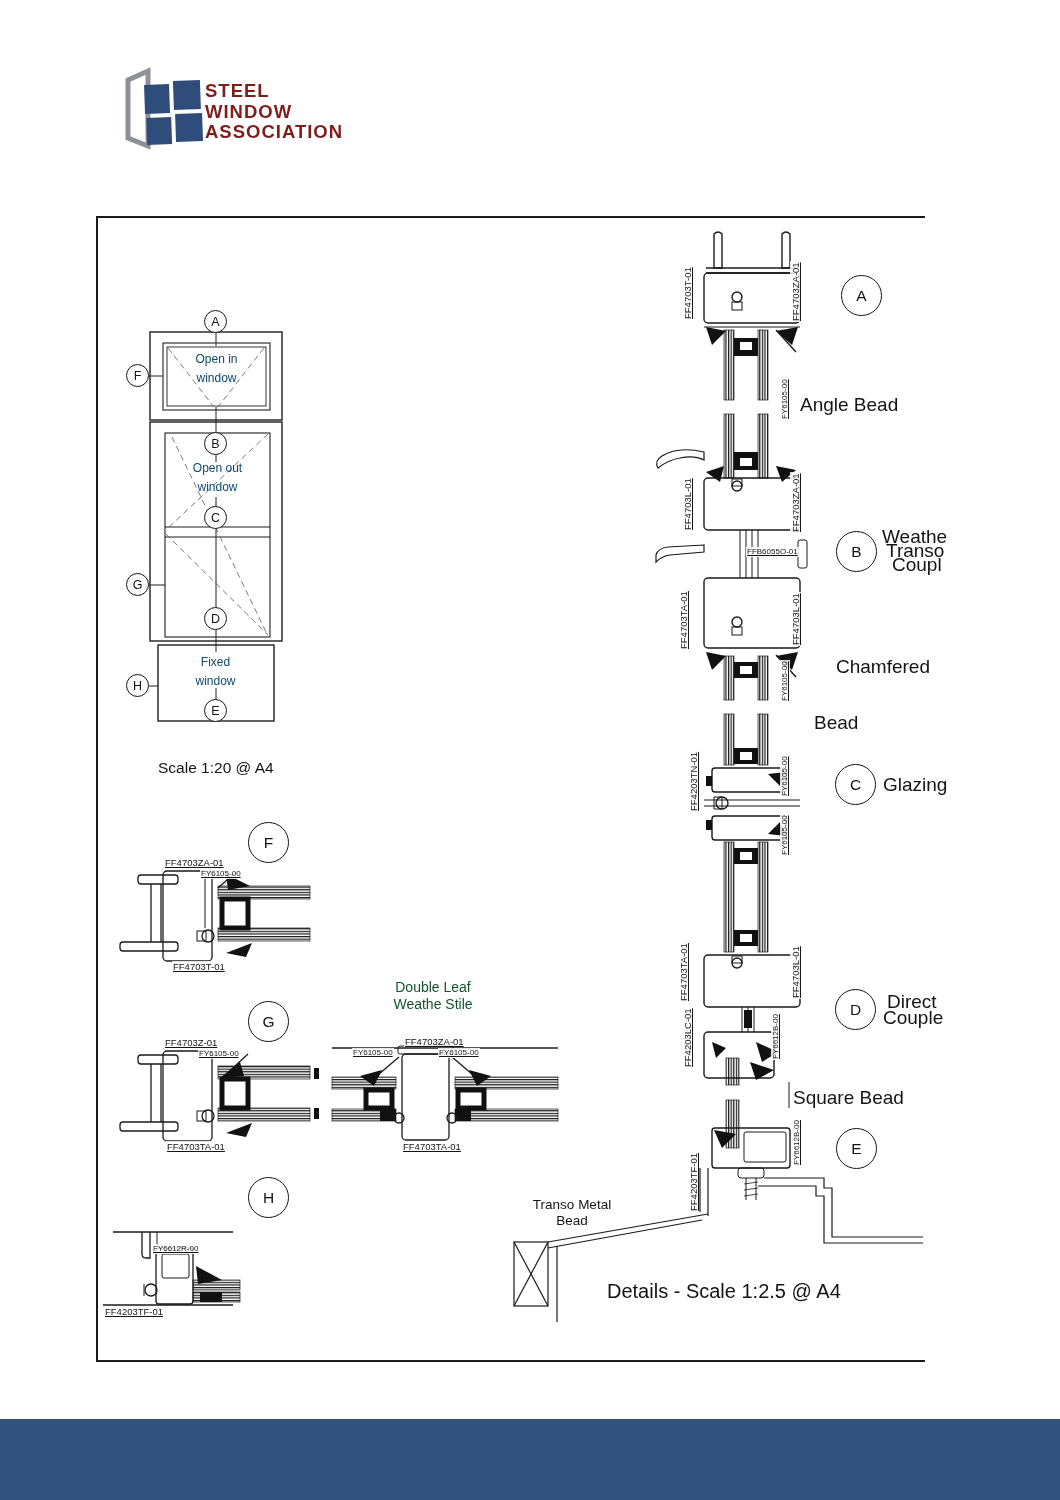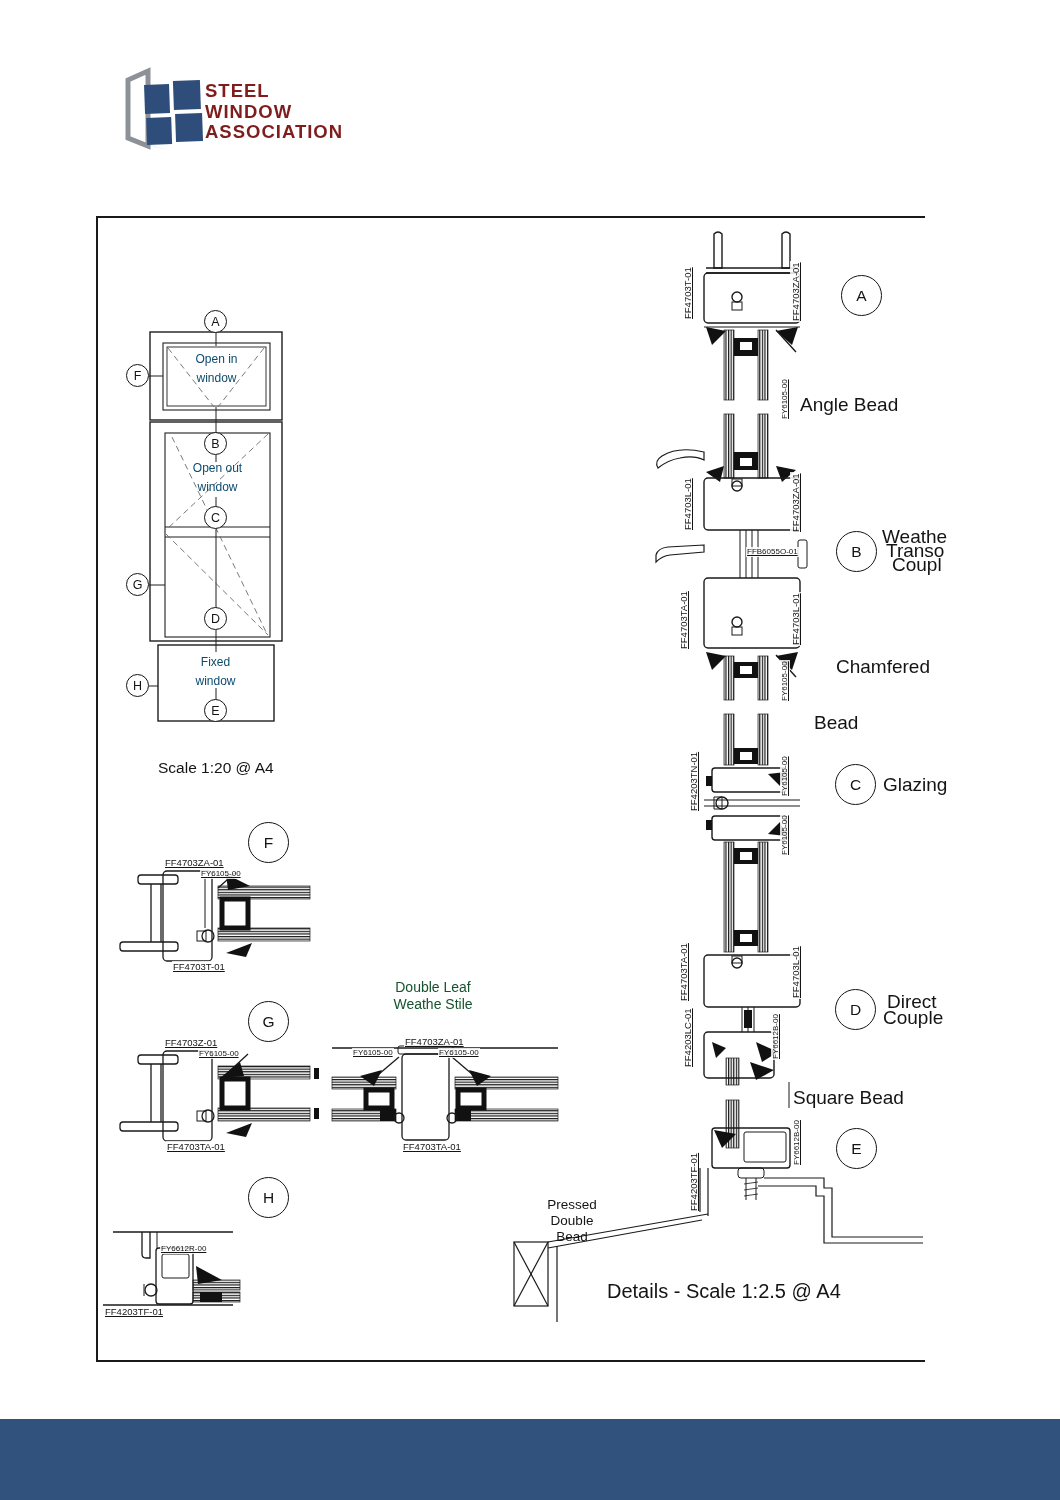--- a/index.html
+++ b/index.html
@@ -357,21 +357,21 @@
   <div class="ann" style="left:882px;top:529px;">Weathe</div>
   <div class="ann" style="left:886px;top:543px;">Transo</div>
   <div class="ann" style="left:892px;top:557px;">Coupl</div>
   <div class="ann" style="left:796px;top:659px;margin-left:40px;">Chamfered</div>
   <div class="ann" style="left:814px;top:715px;">Bead</div>
   <div class="ann" style="left:883px;top:777px;">Glazing</div>
   <div class="ann" style="left:887px;top:994px;">Direct</div>
   <div class="ann" style="left:883px;top:1010px;">Couple</div>
   <div class="ann" style="left:793px;top:1090px;">Square Bead</div>
   <div id="cill-label">
-    <div>Pressed Double</div>
+    <div>Transo Metal</div>
     <div>Bead</div>
   </div>
   <div id="stile-title">
     <div>Double Leaf</div>
     <div>Weathe Stile</div>
   </div>
   <div id="details-scale">Details - Scale 1:2.5 @ A4</div>
 
   <div class="lbl vlbl" style="left:693px;top:309px;">FF4703T-01</div>
   <div class="lbl vlbl" style="left:801px;top:311px;">FF4703ZA-01</div>
@@ -393,21 +393,21 @@
   <div class="lbl vlbl" style="left:699px;top:1201px;">FF4203TF-01</div>
 
   <div class="lbl" style="left:164px;top:857px;">FF4703ZA-01</div>
   <div class="lbl sm" style="left:200px;top:869px;">FY6105-00</div>
   <div class="lbl" style="left:172px;top:961px;">FF4703T-01</div>
 
   <div class="lbl" style="left:164px;top:1037px;">FF4703Z-01</div>
   <div class="lbl sm" style="left:198px;top:1049px;">FY6105-00</div>
   <div class="lbl" style="left:166px;top:1141px;">FF4703TA-01</div>
 
-  <div class="lbl sm" style="left:160px;top:1244px;">FY6612R-00</div>
+  <div class="lbl sm" style="left:152px;top:1244px;">FY6612R-00</div>
   <div class="lbl" style="left:104px;top:1306px;">FF4203TF-01</div>
 
   <div class="lbl" style="left:404px;top:1036px;">FF4703ZA-01</div>
   <div class="lbl sm" style="left:352px;top:1048px;">FY6105-00</div>
   <div class="lbl sm" style="left:438px;top:1048px;">FY6105-00</div>
   <div class="lbl" style="left:402px;top:1141px;">FF4703TA-01</div>
 
   <div id="footer-bar"></div>
 </div>
 

